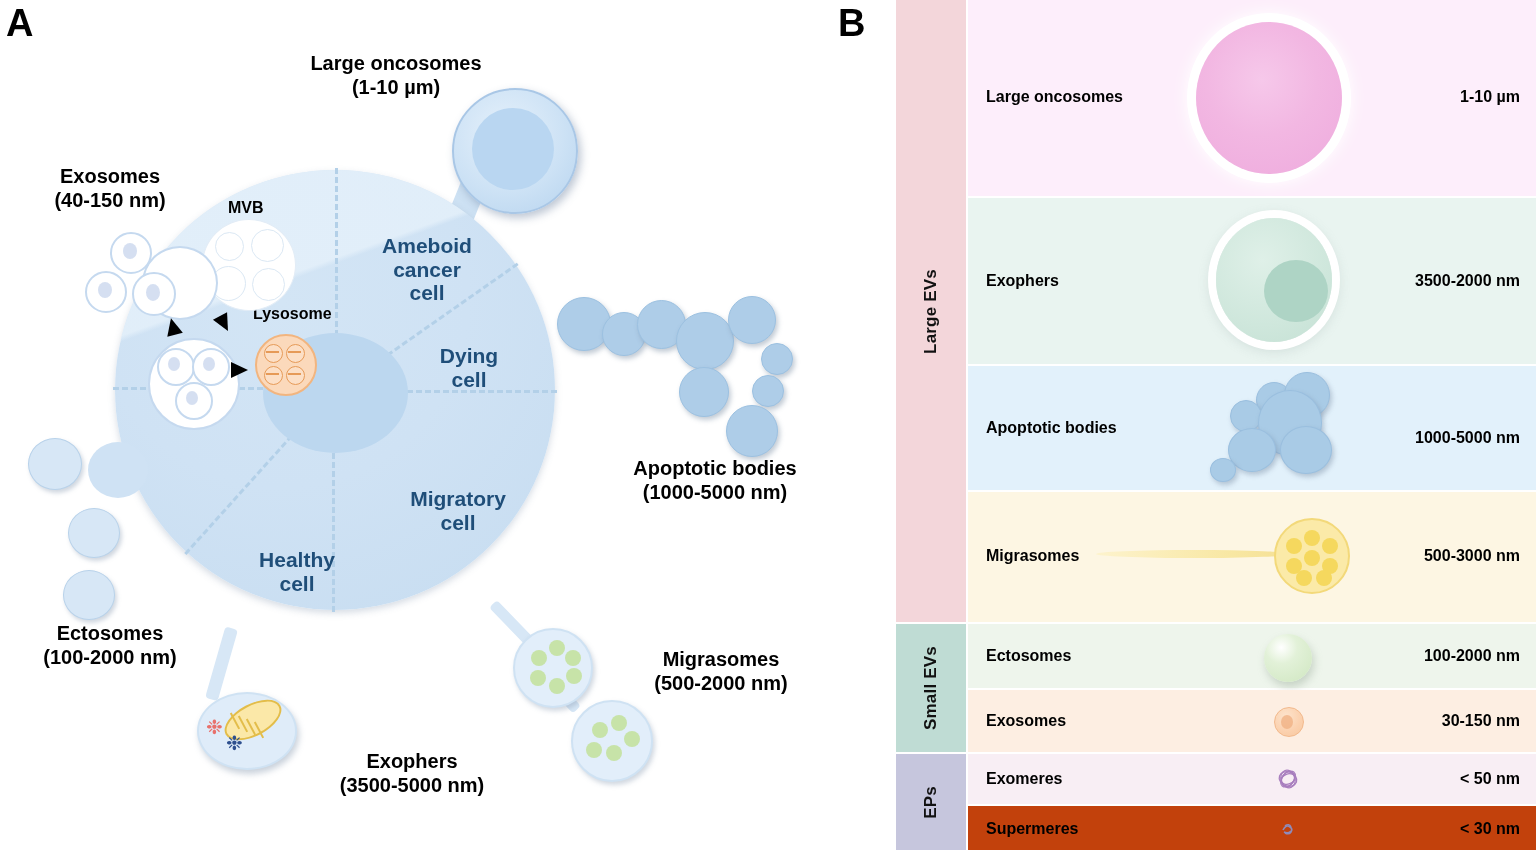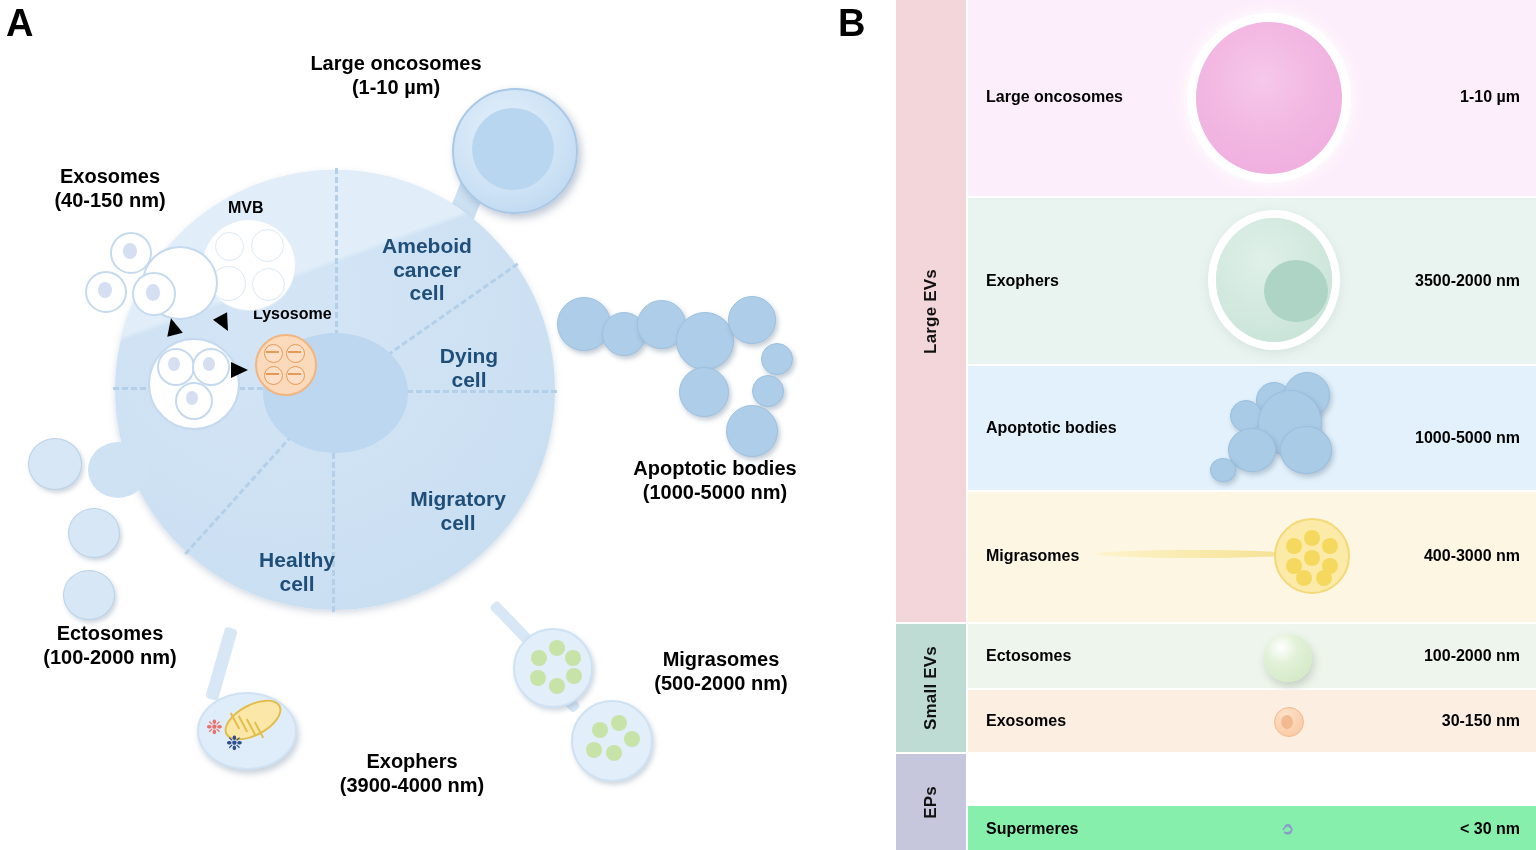--- a/index.html
+++ b/index.html
@@ -230,21 +230,21 @@
     <span>(40-150 nm)</span>
   </div>
 
   <div class="extLabel" style="left:0px;top:622px;width:220px;">
     <span>Ectosomes</span><br>
     <span>(100-2000 nm)</span>
   </div>
 
   <div class="extLabel" style="left:288px;top:750px;width:248px;">
     <span>Exophers</span><br>
-    <span>(3900-4000 nm)</span>
+    <span>(3500-5000 nm)</span>
   </div>
 
   <div class="extLabel" style="left:590px;top:457px;width:250px;">
     <span>Apoptotic bodies</span><br>
     <span>(1000-5000 nm)</span>
   </div>
 
   <div class="extLabel" style="left:610px;top:648px;width:222px;">
     <span>Migrasomes</span><br>
     <span>(500-2000 nm)</span>
@@ -299,38 +299,53 @@
       <div class="ic-mig-fib" style="left:128px;top:58px;width:196px;height:8px;"></div>
       <div class="ic-mig-body" style="left:306px;top:26px;width:72px;height:72px;"></div>
       <div class="ic-mig-dot" style="left:318px;top:46px;width:16px;height:16px;"></div>
       <div class="ic-mig-dot" style="left:336px;top:38px;width:16px;height:16px;"></div>
       <div class="ic-mig-dot" style="left:354px;top:46px;width:16px;height:16px;"></div>
       <div class="ic-mig-dot" style="left:318px;top:66px;width:16px;height:16px;"></div>
       <div class="ic-mig-dot" style="left:336px;top:58px;width:16px;height:16px;"></div>
       <div class="ic-mig-dot" style="left:354px;top:66px;width:16px;height:16px;"></div>
       <div class="ic-mig-dot" style="left:328px;top:78px;width:16px;height:16px;"></div>
       <div class="ic-mig-dot" style="left:348px;top:78px;width:16px;height:16px;"></div>
-      <div class="bsize" style="top:55px;">400-3000 nm</div>
+      <div class="bsize" style="top:55px;">500-3000 nm</div>
     </div>
 
     <div class="brow" style="top:624px;height:64px;background:#eef5ec;">
       <div class="bname" style="top:23px;">Ectosomes</div>
       <div class="bicon ic-ecto" style="left:296px;top:10px;width:48px;height:48px;"></div>
       <div class="bsize" style="top:23px;">100-2000 nm</div>
     </div>
 
     <div class="brow" style="top:690px;height:62px;background:#fdeee2;">
       <div class="bname" style="top:22px;">Exosomes</div>
       <div class="bicon ic-exosome" style="left:306px;top:17px;width:28px;height:28px;"></div>
       <div style="position:absolute;left:313px;top:25px;width:12px;height:14px;border-radius:50%;background:#f0b184;opacity:.8;"></div>
       <div class="bsize" style="top:22px;">30-150 nm</div>
     </div>
 
-
-    <div class="brow" style="top:806px;height:44px;background:#86efac;">
+    <div class="brow" style="top:754px;height:50px;background:#f8eef4;">
+      <div class="bname" style="top:16px;">Exomeres</div>
+      <div class="bicon" style="left:306px;top:10px;width:28px;height:30px;">
+        <svg width="28" height="30" viewBox="0 0 28 30">
+          <g fill="none" stroke="#9b6bb5" stroke-width="1.3" opacity=".85">
+            <ellipse cx="14" cy="15" rx="9" ry="7" transform="rotate(20 14 15)"></ellipse>
+            <ellipse cx="14" cy="15" rx="9" ry="7" transform="rotate(70 14 15)"></ellipse>
+            <ellipse cx="14" cy="15" rx="8" ry="6" transform="rotate(120 14 15)"></ellipse>
+            <ellipse cx="14" cy="15" rx="7" ry="5" transform="rotate(160 14 15)"></ellipse>
+            <ellipse cx="14" cy="15" rx="6" ry="9" transform="rotate(40 14 15)"></ellipse>
+          </g>
+        </svg>
+      </div>
+      <div class="bsize" style="top:16px;">&lt; 50 nm</div>
+    </div>
+
+    <div class="brow" style="top:806px;height:44px;background:#c2410c;">
       <div class="bname" style="top:14px;">Supermeres</div>
       <div class="bicon" style="left:310px;top:12px;width:20px;height:20px;">
         <svg width="20" height="20" viewBox="0 0 20 20">
           <g fill="none" stroke="#8a93cc" stroke-width="1.6" opacity=".9">
             <path d="M5 12 q3 -6 7 -3 q3 2 1 5 q-2 3 -6 1"></path>
             <path d="M7 8 q4 -3 6 1"></path>
             <path d="M6 14 q4 2 7 -1"></path>
           </g>
         </svg>
       </div>

